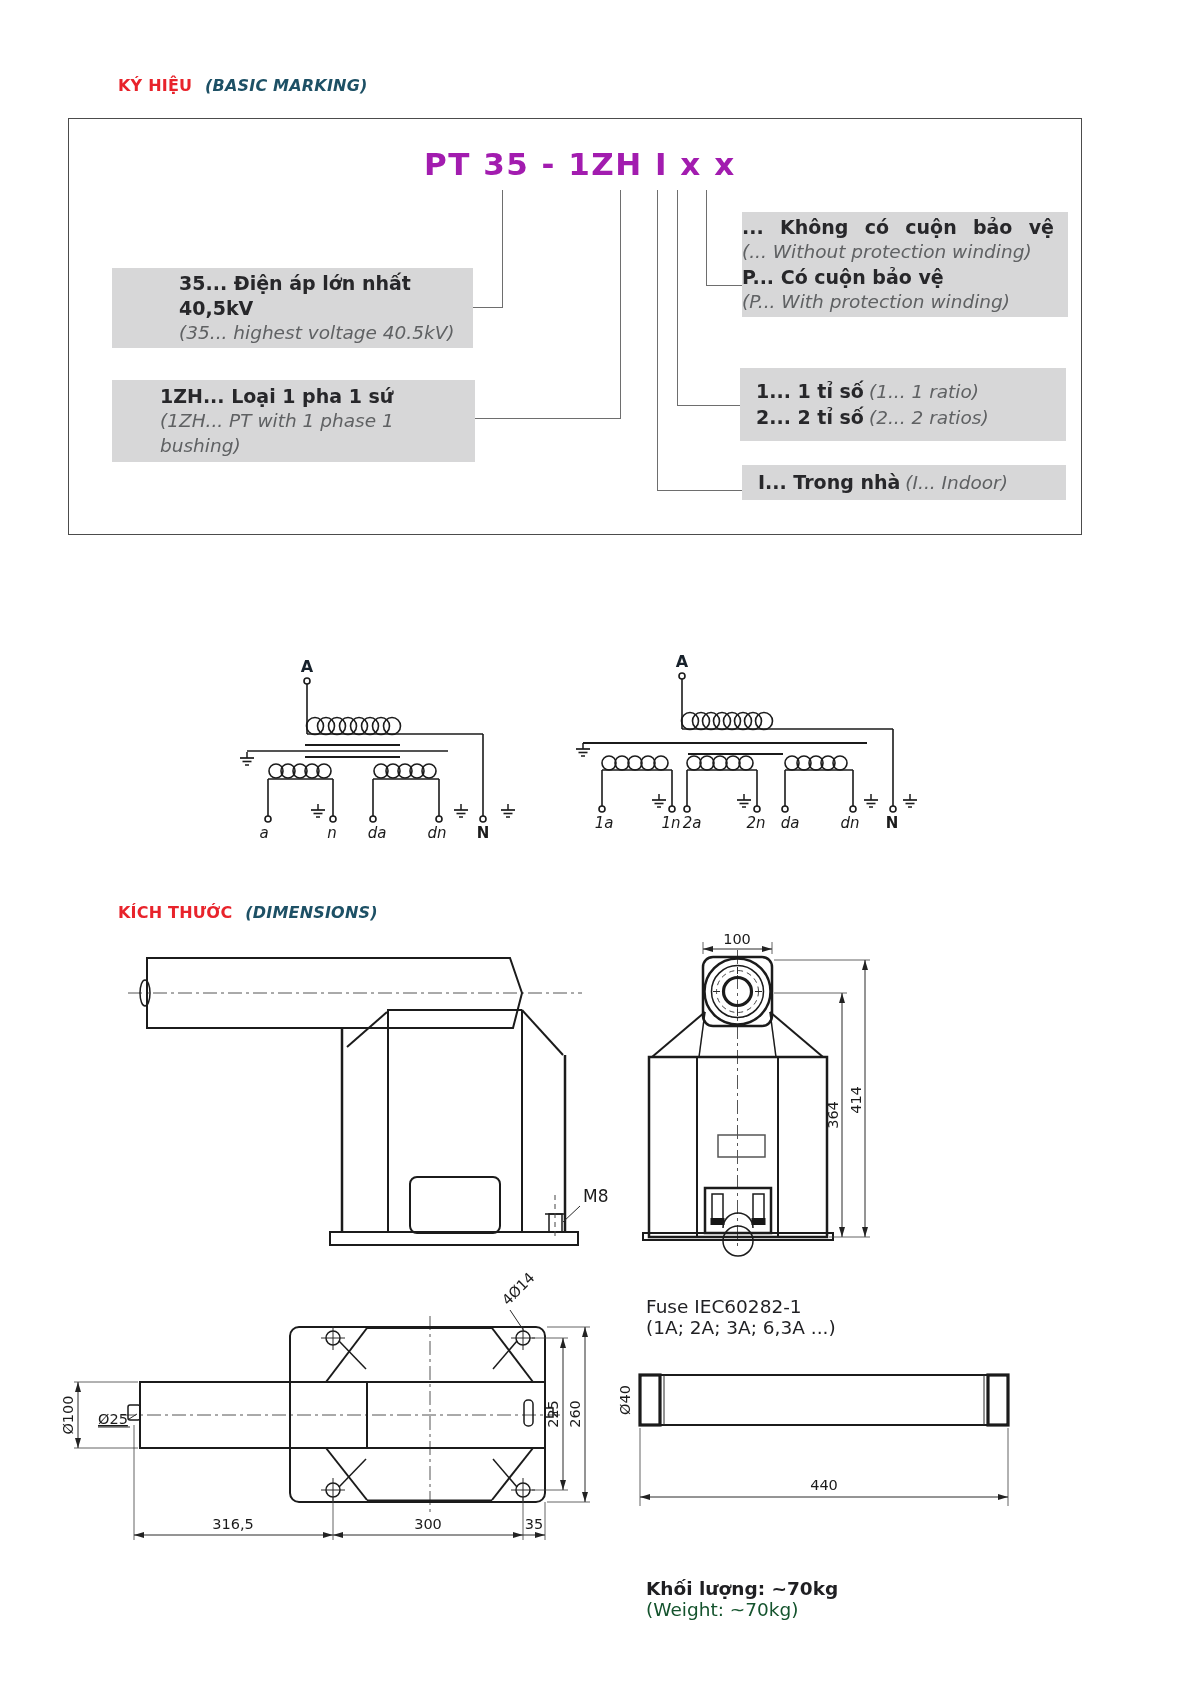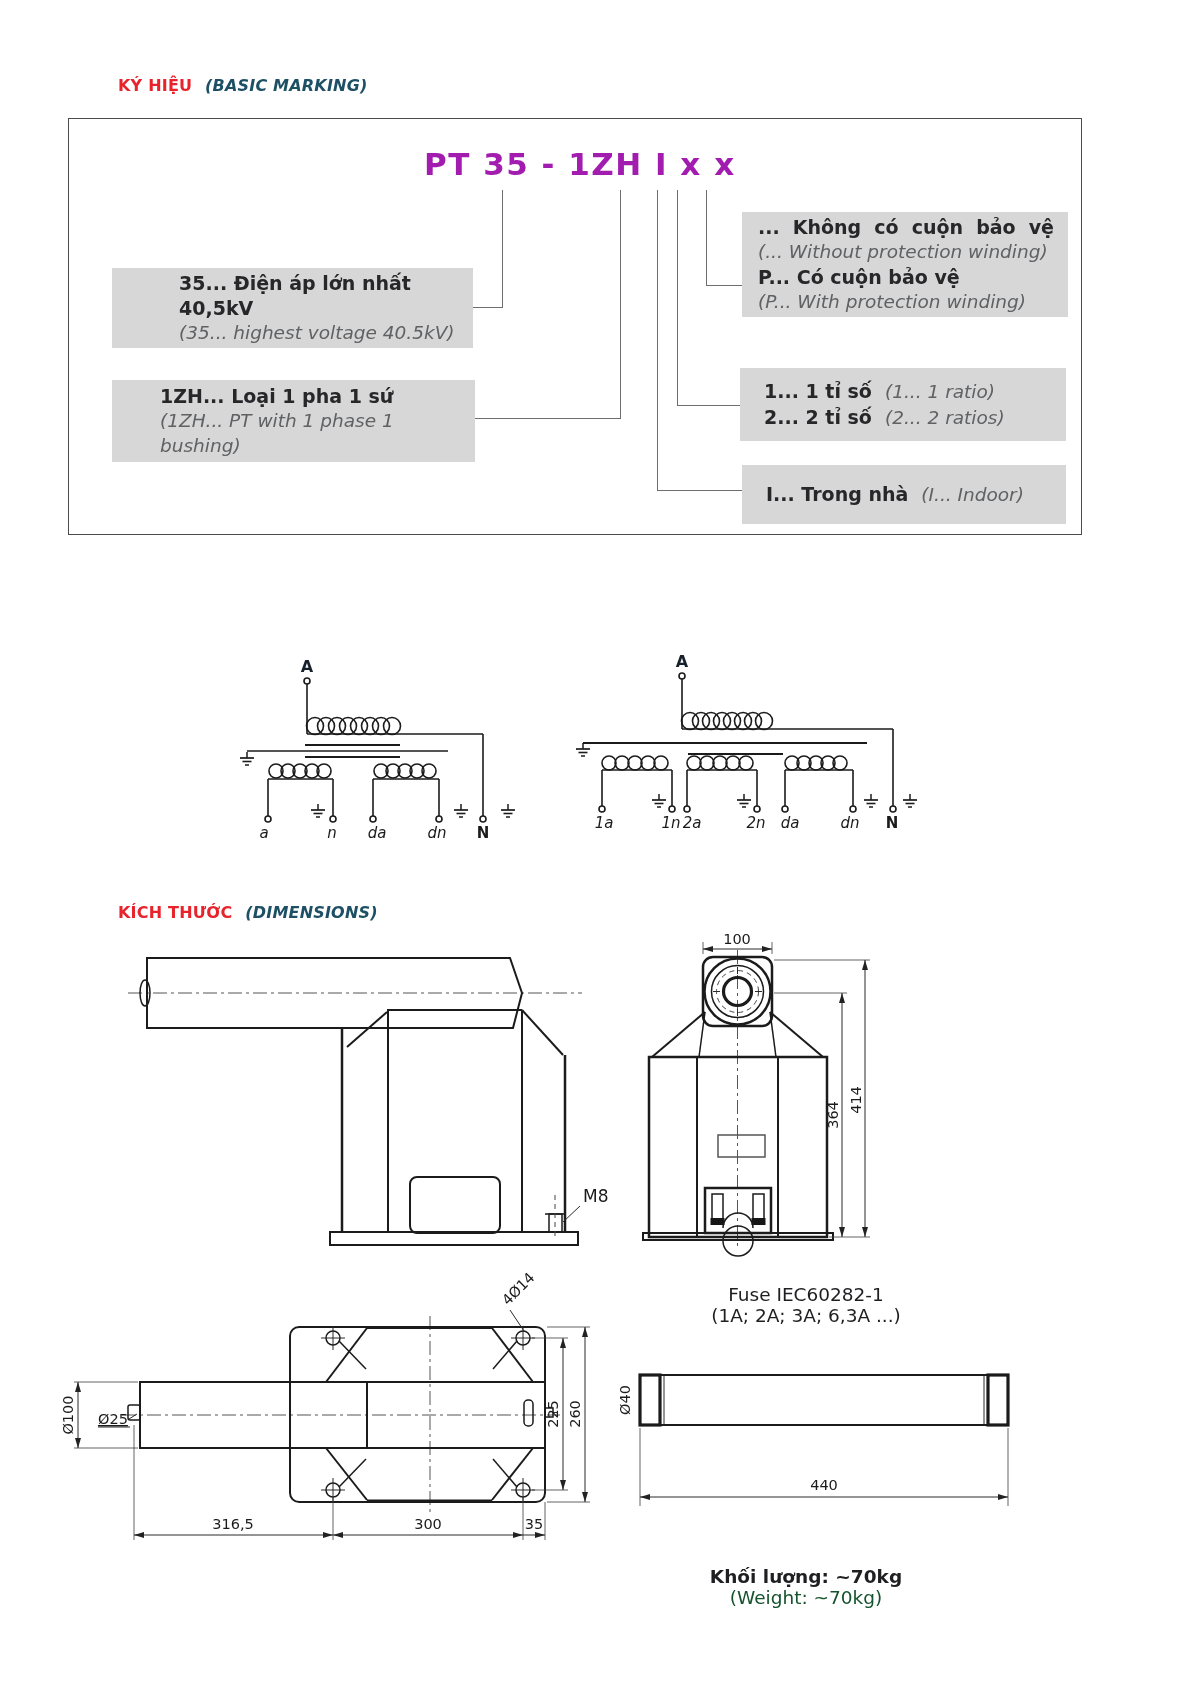--- a/index.html
+++ b/index.html
@@ -10,42 +10,42 @@
   .sec-h .vn{color:#e8232b;}
   .sec-h .en{color:#1d5065;font-style:italic;margin-left:7px;}
   
   .frame{position:absolute;left:68px;top:118px;width:1012px;height:415px;border:1.5px solid #4c4c4c;}
   .code-title{position:absolute;left:424px;top:146px;font-size:31px;font-weight:bold;letter-spacing:1.5px;color:#a21caf;white-space:nowrap;}
   .cline{position:absolute;background:#6e6e6e;}
   .gbox{position:absolute;background:#d7d7d8;display:flex;flex-direction:column;justify-content:center;box-sizing:border-box;}
   .vnl{font-size:19px;font-weight:600;color:#27272a;line-height:1.32;}
   .enl{font-size:18.5px;font-style:italic;color:#5f6163;line-height:1.32;font-weight:400;}
   .jst{text-align:justify;text-align-last:justify;}
-  .inl .enl,.inl .vnl{display:inline;margin-left:8px;}
+  .inl .enl,.inl .vnl{display:inline;}
   .gap-top{}
   
   svg{position:absolute;overflow:visible;}
   svg text{font-family:"DejaVu Sans","Liberation Sans",sans-serif;fill:#1b1b1b;}
   .ln{stroke:#1b1b1b;fill:none;stroke-width:2;}
   .ln15{stroke:#1b1b1b;fill:none;stroke-width:1.5;}
   .ln25{stroke:#1b1b1b;fill:none;stroke-width:2.5;}
   .ln3{stroke:#1b1b1b;fill:none;stroke-width:3.2;}
   .thin{stroke:#2a2a2a;fill:none;stroke-width:1;}
   .ext{stroke:#3d3d3d;fill:none;stroke-width:.8;}
   .dim{stroke:#2a2a2a;fill:none;stroke-width:1;}
   .cl{stroke:#555;fill:none;stroke-width:1;stroke-dasharray:14 4 3 4;}
   .dsh{stroke:#444;fill:none;stroke-width:1;stroke-dasharray:5 4;}
   .dimtxt{font-size:14.5px;fill:#1b1b1b;}
   .term{font-size:15px;font-style:italic;}
   .termB{font-size:15px;font-weight:bold;}
   .hvA{font-size:16px;font-weight:bold;fill:#17212b;}
   .wire{stroke:#1b1b1b;fill:none;stroke-width:1.6;}
   .coil{stroke:#1b1b1b;fill:none;stroke-width:1.6;}
   .capline{font-size:18.5px;color:#1f1f22;}
-  .caption-block{position:absolute;text-align:center;}
+  .caption-block{position:absolute;margin-top:12px;}
 </style>
 </head>
 <body>
 
 <div class="page">
 
   <div class="sec-h" style="left:118px;top:76px">
     <span class="vn">KÝ HIỆU</span>
     <span class="en">(BASIC MARKING)</span>
   </div>
@@ -68,33 +68,33 @@
   <div class="gbox" style="left:112px;top:268px;width:361px;height:80px;padding-left:67px">
     <div class="vnl">35... Điện áp lớn nhất 40,5kV</div>
     <div class="enl">(35... highest voltage 40.5kV)</div>
   </div>
 
   <div class="gbox" style="left:112px;top:380px;width:363px;height:82px;padding-left:48px">
     <div class="vnl">1ZH... Loại 1 pha 1 sứ</div>
     <div class="enl">(1ZH... PT with 1 phase 1 bushing)</div>
   </div>
 
-  <div class="gbox" style="left:742px;top:212px;width:326px;height:105px;padding-left:16px;padding-right:14px">
+  <div class="gbox" style="left:742px;top:212px;width:326px;height:105px;padding-left:0;padding-right:14px">
     <div class="vnl jst">... Không có cuộn bảo vệ</div>
     <div class="enl">(... Without protection winding)</div>
     <div class="vnl gap-top">P... Có cuộn bảo vệ</div>
     <div class="enl">(P... With protection winding)</div>
   </div>
 
   <div class="gbox inl" style="left:740px;top:368px;width:326px;height:73px;padding-left:16px">
     <div><span class="vnl">1... 1 tỉ số</span> <span class="enl">(1... 1 ratio)</span></div>
     <div><span class="vnl">2... 2 tỉ số</span> <span class="enl">(2... 2 ratios)</span></div>
   </div>
 
-  <div class="gbox inl" style="left:742px;top:465px;width:324px;height:59px;padding-left:16px">
+  <div class="gbox inl" style="left:742px;top:465px;width:324px;height:35px;padding-left:16px">
     <div><span class="vnl">I... Trong nhà</span> <span class="enl">(I... Indoor)</span></div>
   </div>
 
 
   <svg style="left:195px;top:640px" width="330" height="215" viewBox="0 0 330 215">
     <defs>
       <g id="gnd">
         <line x1="0" y1="-6" x2="0" y2="0" stroke="#1b1b1b" stroke-width="1.5"></line>
         <line x1="-7" y1="0" x2="7" y2="0" stroke="#1b1b1b" stroke-width="1.7"></line>
         <line x1="-4.5" y1="3.5" x2="4.5" y2="3.5" stroke="#1b1b1b" stroke-width="1.6"></line>

